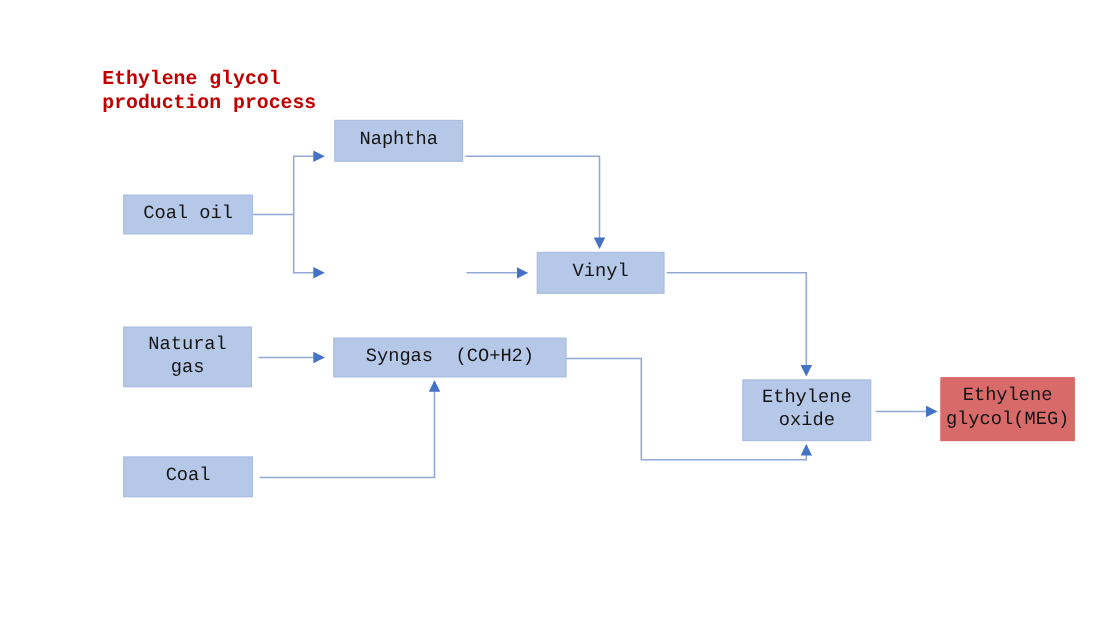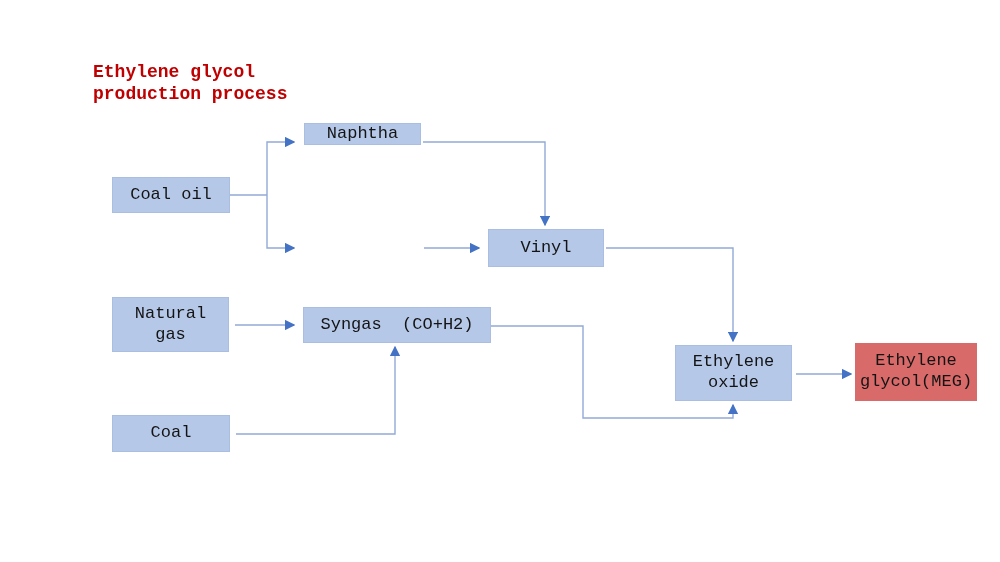--- a/index.html
+++ b/index.html
@@ -37,25 +37,25 @@
     color: var(--node-text, #141414);
     font-size: 17px;
     line-height: 1.22;
     white-space: pre-wrap;
   }
   .node.highlight {
     background: var(--highlight-fill, #D96A6A);
     border-color: var(--highlight-fill, #D96A6A);
   }
   #crude-oil       { left:112px; top:177px; width:118px; height:36px; }
-  #naphtha         { left:304px; top:123px; width:117px; height:22px; }
+  #naphtha         { left:304px; top:109px; width:117px; height:38px; }
   #ethane          { left:304px; top:230px; width:116px; height:37px; }
   #vinyl           { left:488px; top:229px; width:116px; height:38px; }
   #natural-gas     { left:112px; top:297px; width:117px; height:55px; }
-  #syngas          { left:303px; top:307px; width:188px; height:36px;text-align:right; }
+  #syngas          { left:303px; top:307px; width:212px; height:36px;text-align:right; }
   #coal            { left:112px; top:415px; width:118px; height:37px; }
   #ethylene-oxide  { left:675px; top:345px; width:117px; height:56px; }
   #ethylene-glycol { left:855px; top:343px; width:122px; height:58px; }
   svg.edges {
     position: absolute;
     inset: 0;
     width: 100%;
     height: 100%;
     pointer-events: none;
   }

